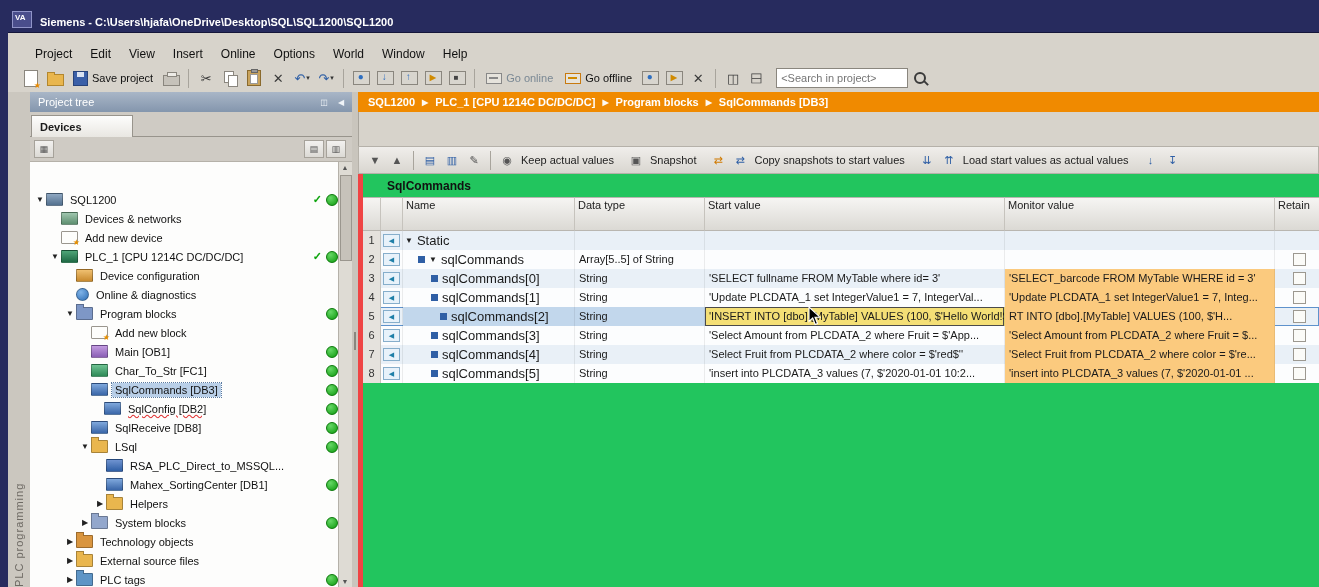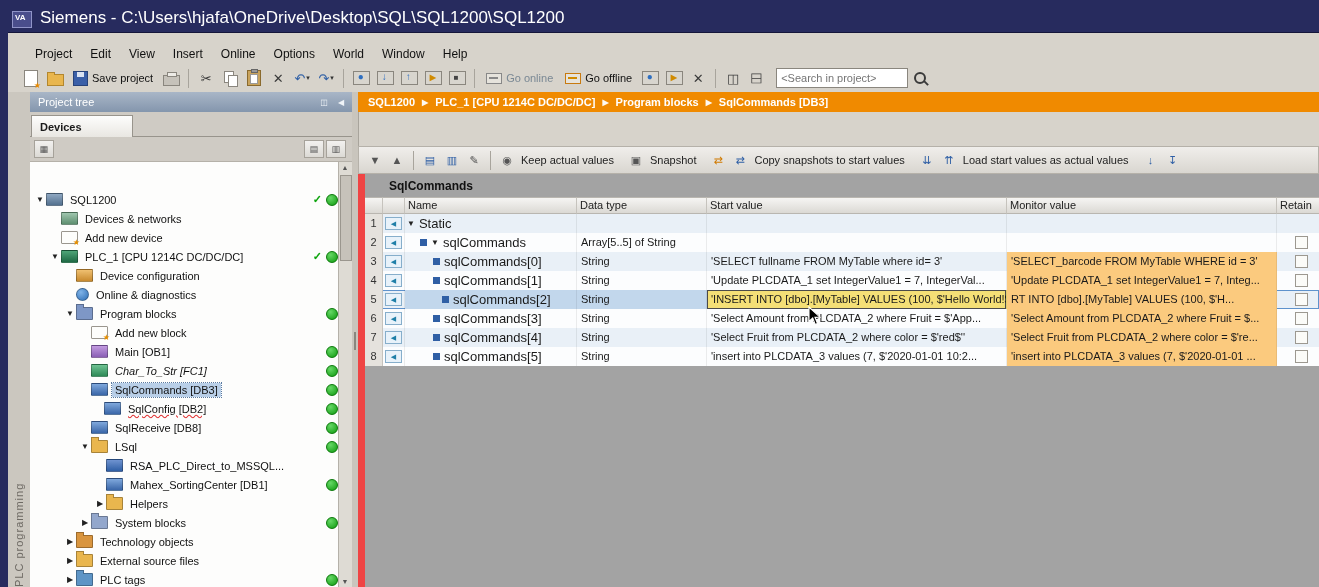--- a/index.html
+++ b/index.html
@@ -4,21 +4,21 @@
 <style>
   html,body{margin:0;padding:0}
   body{width:1319px;height:587px;overflow:hidden;position:relative;
        font-family:"Liberation Sans",sans-serif;font-size:11px;color:#1a1a1a;background:#D7D3CB}
 
   
   .titlebar{position:absolute;left:0;top:0;width:1319px;height:28px;background:#272B5E;
     border-bottom:1px solid #14163A;display:flex;align-items:flex-end;padding:0 0 4px 12px;color:#fff}
   .tia-logo{width:18px;height:15px;margin-right:8px;position:relative;background:#4A4E8C;border:1px solid #9094C8;flex:none}
   .tia-logo::after{content:"VA";position:absolute;left:2px;top:1px;font-size:8px;color:#fff;font-weight:bold}
-  .title-text{font-weight:normal;font-size:17px;white-space:nowrap}
+  .title-text{font-weight:bold;font-size:11px;white-space:nowrap}
   .win-left{position:absolute;left:0;top:28px;width:8px;height:559px;background:#272B5E}
 
   
   .menubar{position:absolute;left:8px;top:28px;width:1311px;height:36px;display:flex;align-items:flex-end;padding:0 0 1px 18px}
   .menu-item{padding:3px 9px;font-size:12px;color:#111;cursor:default}
 
   
   .toolbar{position:absolute;left:8px;top:64px;width:1311px;height:28px;display:flex;align-items:center;
     padding-left:12px;gap:2px;border-bottom:1px solid #B5B1A9}
   .tico{min-width:22px;height:21px;display:flex;align-items:center;justify-content:center;font-size:12px;color:#444;position:relative}
@@ -113,26 +113,26 @@
   .editor{position:absolute;left:358px;top:92px;width:961px;height:495px;display:flex;flex-direction:column}
   .breadcrumb{height:20px;flex:none;background:#F08A00;display:flex;align-items:center;padding-left:10px;gap:7px;color:#fff;font-weight:bold;overflow:hidden}
   .bc-sep{font-size:8px;opacity:0.95}
   .bc-item{white-space:nowrap}
   .ed-spacer{height:34px;flex:none}
   .ed-toolbar{height:26px;flex:none;background:linear-gradient(#F0EEEB,#D9D6D0);border:1px solid #B5B1A9;
     display:flex;align-items:center;padding:0 6px;gap:2px}
   .eico{min-width:20px;height:20px;display:flex;align-items:center;justify-content:center;font-size:11px;color:#555}
   .eico.blueic{color:#2F5FA5}.eico.orangeic{color:#D07A00}
   .elabel{margin:0 10px 0 2px;color:#222;white-space:nowrap}
-  .ed-canvas{flex:1;background:#a3a3a3;border-left:7px solid #ef4444;overflow:hidden}
+  .ed-canvas{flex:1;background:#22c55e;border-left:5px solid #ef4444;overflow:hidden}
   .ed-title{padding:5px 0 4px 24px;font-weight:bold;font-size:12px;color:#111}
 
   
   .thead,.trow{display:grid;grid-template-columns:18px 22px 172px 130px 300px 270px 49px}
-  .thead{height:17px}
+  .thead{height:34px}
   .th{background:linear-gradient(#F6F5F3,#DBD9D4);border-top:1px solid #B9B6B0;border-bottom:1px solid #B9B6B0;
     border-right:1px solid #C6C3BD;padding-left:3px;line-height:15px;color:#222;overflow:hidden;white-space:nowrap}
   .trow{height:19px;position:relative}
   .trow:nth-child(odd){background:#E9F0F7}
   .trow:nth-child(even){background:#FCFDFE}
   .tc{line-height:19px;overflow:hidden;white-space:nowrap;border-right:1px solid rgba(0,0,0,0.07)}
   .tc.num{background:#E5E2DD;text-align:center;color:#333;border-right:1px solid #C6C3BD}
   .tc.icn{display:flex;align-items:center;justify-content:center}
   .varico{width:15px;height:11px;background:#E8F2FA;border:1px solid #86AECB;color:#1F7FA8;font-size:7px;
     display:flex;align-items:center;justify-content:center}
@@ -304,21 +304,21 @@
           <span class="tw"></span>
           <span class="ti add-block"></span>
           <span class="tl">Add new block</span>
         </div>
         <div class="tree-row" style="padding-left: 49px;">
           <span class="tw"></span>
           <span class="ti block-ob"></span>
           <span class="tl">Main [OB1]</span>
           <span class="tdot"></span>
         </div>
-        <div class="tree-row" style="padding-left: 49px; font-style: italic;">
+        <div class="tree-row" style="padding-left: 49px;">
           <span class="tw"></span>
           <span class="ti block-fc"></span>
           <span class="tl">Char_To_Str [FC1]</span>
           <span class="tdot"></span>
         </div>
         <div class="tree-row selected" style="padding-left: 49px;">
           <span class="tw"></span>
           <span class="ti block-db"></span>
           <span class="tl">SqlCommands [DB3]</span>
           <span class="tdot"></span>

